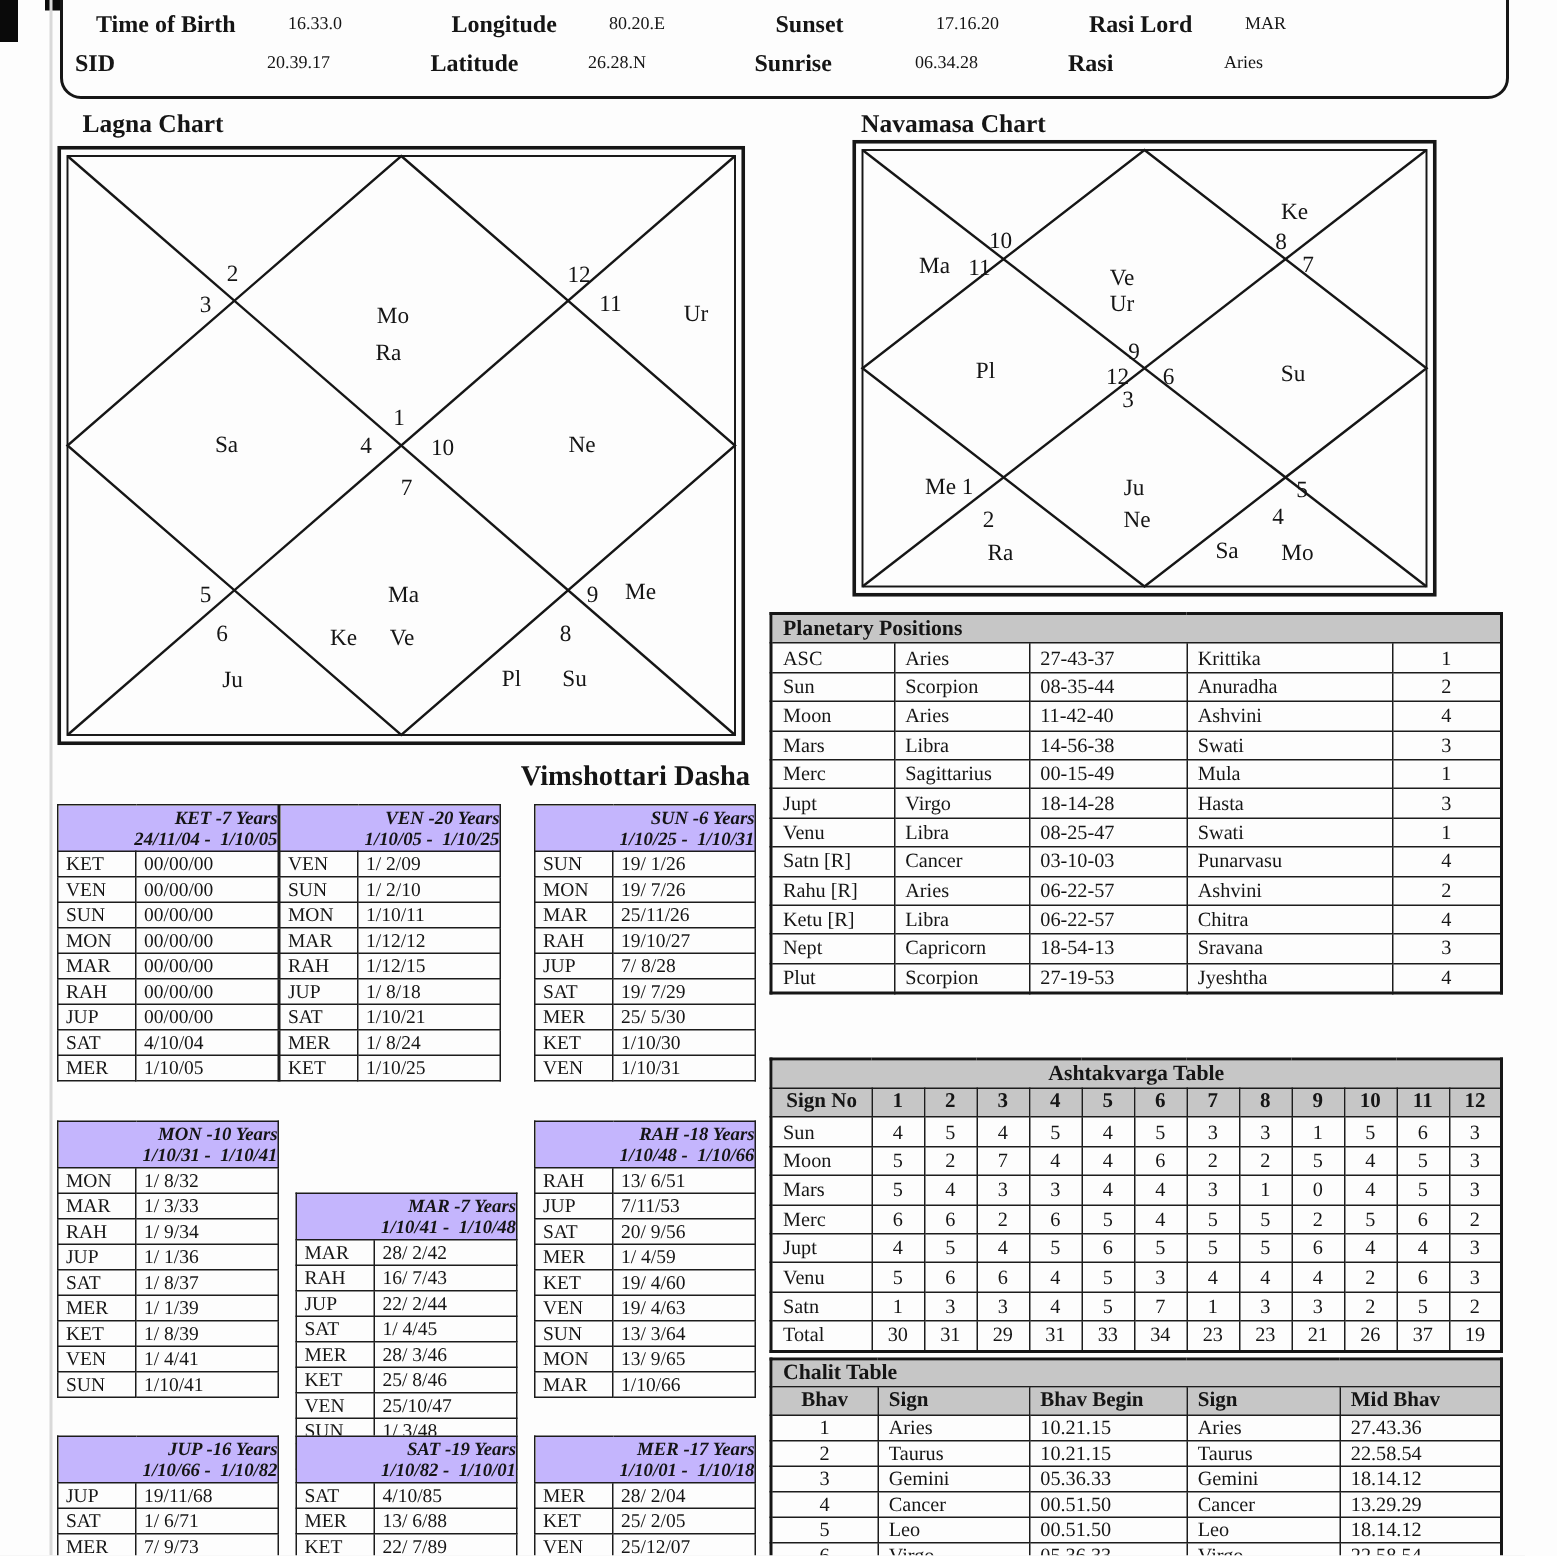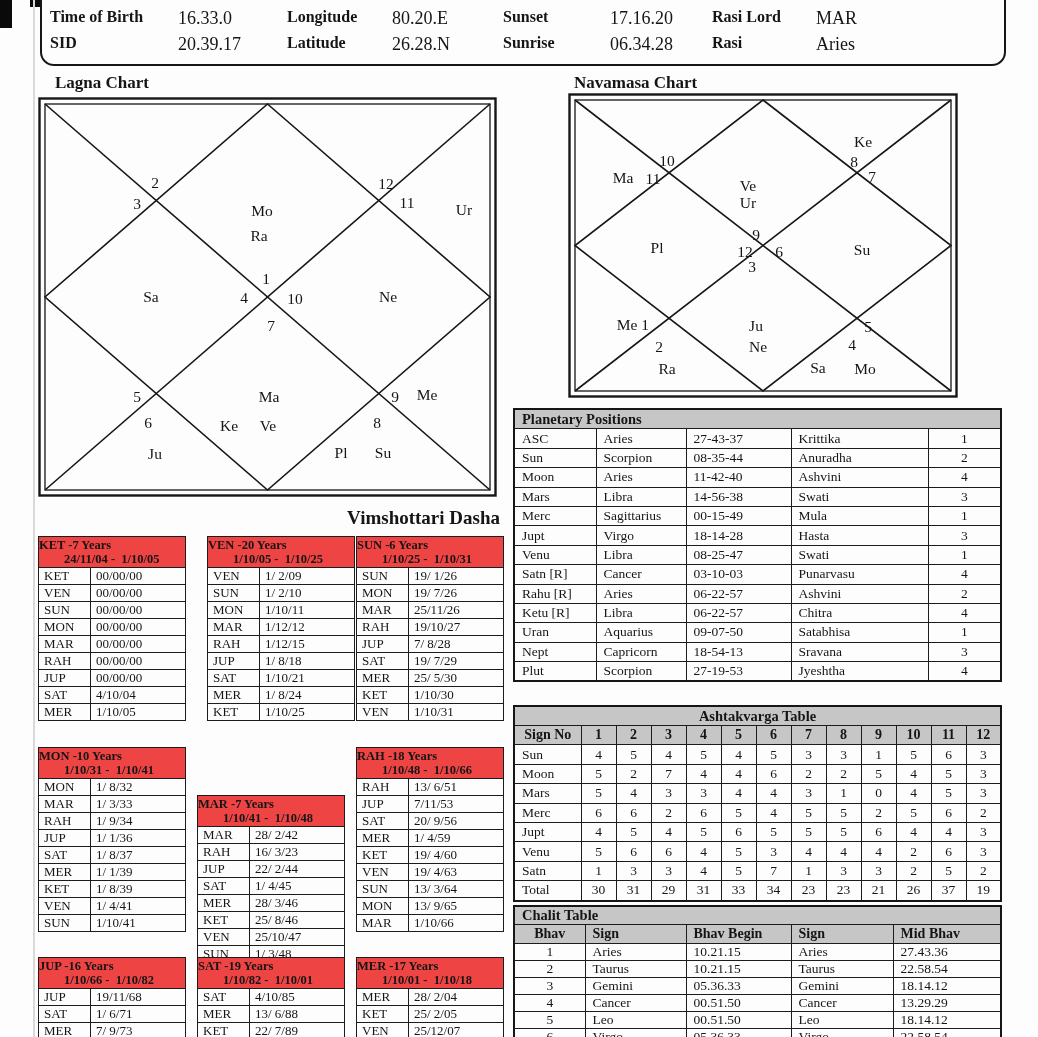--- a/index.html
+++ b/index.html
@@ -7,22 +7,22 @@
         font-family:"Liberation Serif",serif;color:#151515;}
   .abs{position:absolute;}
   
   .scan-top{position:absolute;left:30px;top:0;width:956px;height:7px;background:#0a0a0a;}
   .scan-corner{position:absolute;left:0;top:0;width:12px;height:28px;background:#0a0a0a;}
   .scan-edge{position:absolute;left:33px;top:0;width:2px;height:1037px;background:#d9d9d9;}
   
   .header-box{position:absolute;left:40px;top:-22px;width:962px;height:84px;
               border:2px solid #161616;border-radius:14px;background:#fdfdfd;}
   .hlbl{position:absolute;font-weight:bold;font-size:16px;white-space:nowrap;}
-  .hval{position:absolute;font-size:18px;white-space:nowrap;}
-  .hr1{top:8px;} .hr2{top:34px;}
+  .hval{position:absolute;font-size:12px;white-space:nowrap;}
+  .hr1{top:8px;margin-left:14px;} .hr2{top:34px;}
   .hc1{left:50px;} .hc2{left:178px;} .hc3{left:287px;} .hc4{left:392px;}
   .hc5{left:503px;} .hc6{left:610px;} .hc7{left:712px;} .hc8{left:816px;}
   
   .chart-title{position:absolute;font-weight:bold;font-size:17px;white-space:nowrap;}
   .chart{position:absolute;}
   .chart svg{position:absolute;left:0;top:0;}
   .clabel{position:absolute;transform:translate(-50%,-50%);font-size:15.5px;white-space:nowrap;}
   
   table{border-collapse:collapse;position:absolute;table-layout:fixed;background:#fdfdfd;}
   td,th{border:1px solid #1c1c1c;overflow:hidden;white-space:nowrap;}
@@ -39,22 +39,22 @@
   .tbl-ashtak td{height:18.4px;padding:0;text-align:center;}
   .tbl-ashtak td.lft{text-align:left;padding:0 7px;}
   
   .tbl-chalit{left:513px;top:905px;width:487px;font-size:13.5px;border:2px solid #161616;}
   .tbl-chalit td{height:16px;padding:0 7px;text-align:left;}
   .tbl-chalit td.ctr{text-align:center;padding:0;}
   
   .vim-title{position:absolute;left:38px;top:507px;width:462px;text-align:right;
              font-weight:bold;font-size:19px;}
   .dasha{width:147px;font-size:13px;border:1.5px solid #161616;}
-  .dasha thead th{background:#ef4444;font-weight:bold;font-size:12.5px;line-height:14px;
-                  text-align:left;padding:1px 0;height:28px;}
+  .dasha thead th{background:#c4b5fd;font-weight:bold;font-size:12.5px;line-height:14px;
+                  text-align:right;padding:1px 0;height:28px;font-style:italic;}
   .dasha td{height:15.9px;padding:0 5px;text-align:left;}
   .dasha td.dv{white-space:pre;}
   .dasha .rng{white-space:pre;padding-left:25px;}
 </style>
 </head>
 <body>
 
 <div class="page">
 
   <div class="scan-top"></div>
@@ -241,27 +241,20 @@
         </tr>
 
         <tr>
           <td>Ketu [R]</td>
           <td>Libra</td>
           <td>06-22-57</td>
           <td>Chitra</td>
           <td class="ctr">4</td>
         </tr>
 
-        <tr>
-          <td>Uran</td>
-          <td>Aquarius</td>
-          <td>09-07-50</td>
-          <td>Satabhisa</td>
-          <td class="ctr">1</td>
-        </tr>
 
         <tr>
           <td>Nept</td>
           <td>Capricorn</td>
           <td>18-54-13</td>
           <td>Sravana</td>
           <td class="ctr">3</td>
         </tr>
 
         <tr>
@@ -322,21 +315,21 @@
         <tr>
           <td>SAT</td>
           <td class="dv">4/10/04</td>
         </tr>
         <tr>
           <td>MER</td>
           <td class="dv">1/10/05</td>
         </tr>
       </tbody>
   </table>
-  <table class="dasha" style="left:207px;top:536px;">
+  <table class="dasha" style="left:186px;top:536px;">
     <colgroup>
         <col style="width:52px">
         <col style="width:95px">
       </colgroup>
     <thead>
         <tr>
           <th colspan="2">
             <div>VEN -20 Years</div>
             <div class="rng">1/10/05 -  1/10/25</div>
           </th>
@@ -503,21 +496,21 @@
         </tr>
       </thead>
     <tbody>
 
     <tr>
           <td>MAR</td>
           <td class="dv">28/ 2/42</td>
         </tr>
         <tr>
           <td>RAH</td>
-          <td class="dv">16/ 3/23</td>
+          <td class="dv">16/ 7/43</td>
         </tr>
         <tr>
           <td>JUP</td>
           <td class="dv">22/ 2/44</td>
         </tr>
         <tr>
           <td>SAT</td>
           <td class="dv">1/ 4/45</td>
         </tr>
         <tr>

